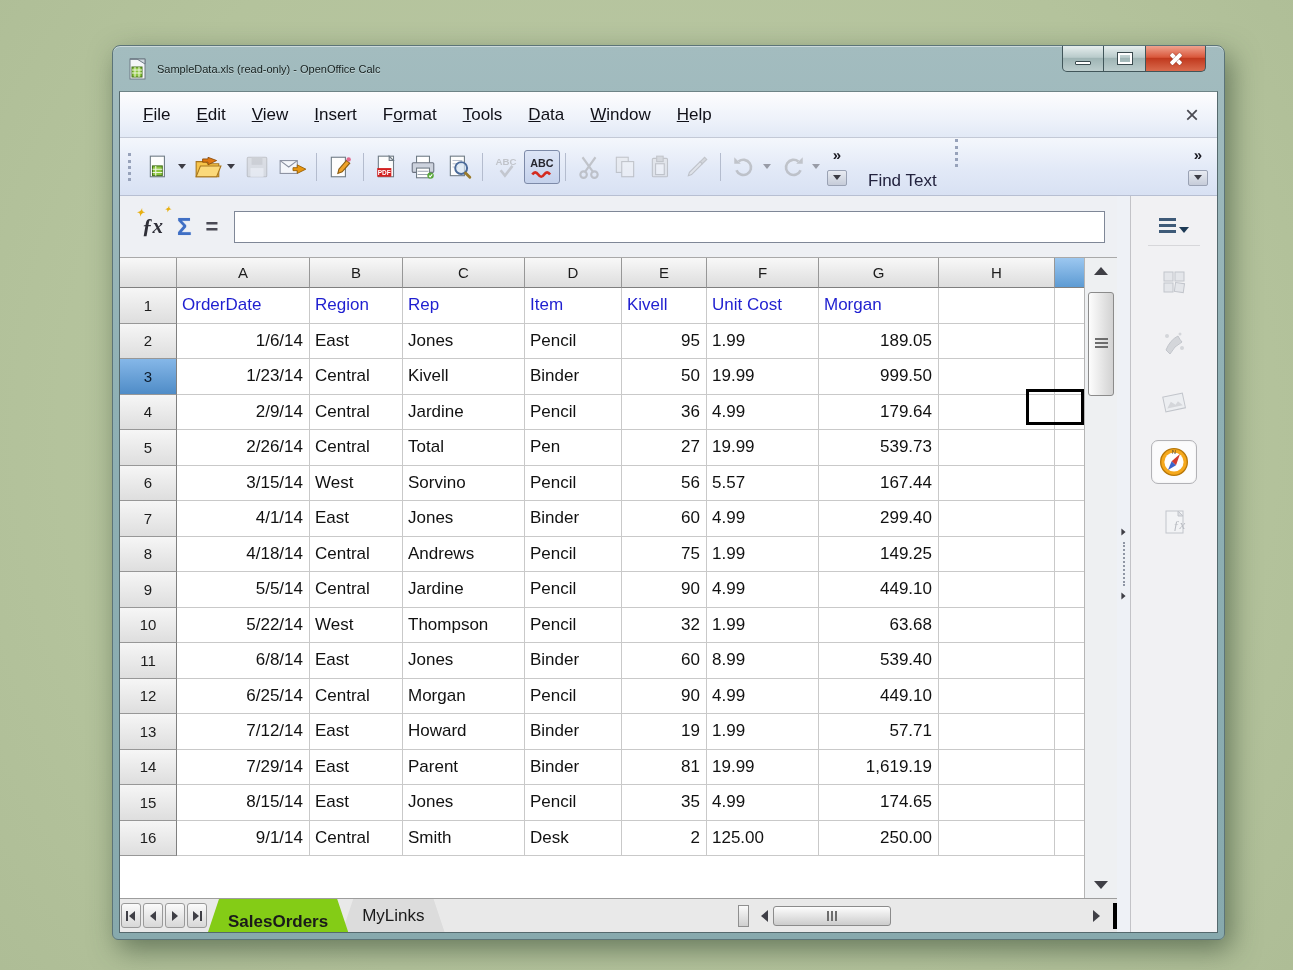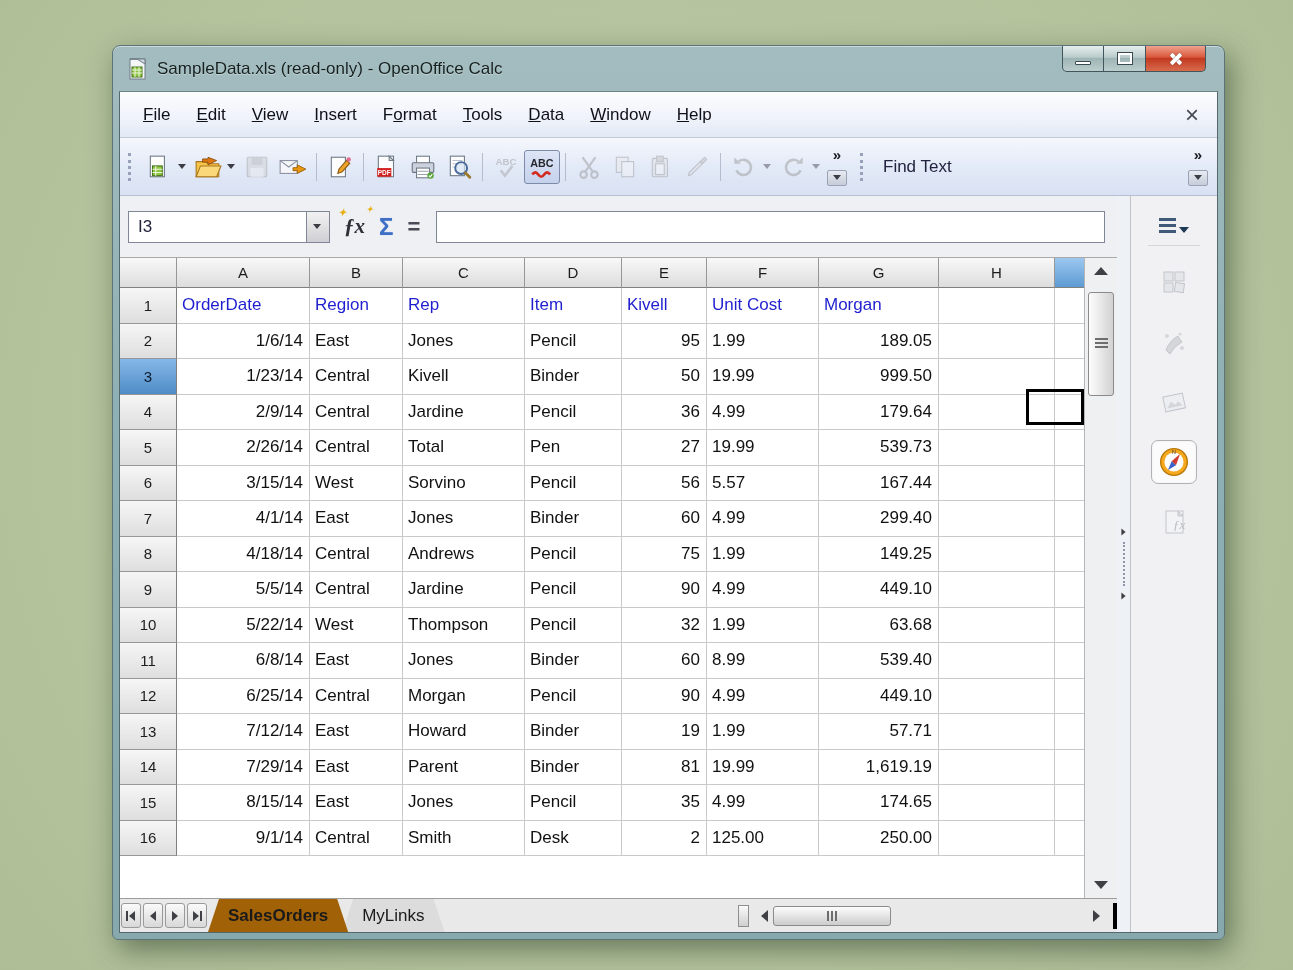--- a/index.html
+++ b/index.html
@@ -10,21 +10,21 @@
 
   
   .window { position:absolute; left:112px; top:45px; width:1113px; height:895px;
     background: linear-gradient(180deg,#a3bcbf 0%, #8fb0b4 40%, #87a9ad 100%);
     border:1px solid #5c7478; border-radius:8px 8px 6px 6px;
     box-shadow: 6px 10px 28px rgba(40,60,40,.55), inset 0 1px 0 rgba(255,255,255,.45);
     display:flex; flex-direction:column; padding:0 6px 6px 6px; }
 
   .titlebar { height:45px; display:flex; align-items:center; padding:0 8px; position:relative; }
   .app-icon { width:22px; height:22px; margin-right:8px; flex:0 0 auto; }
-  .title-text { font-size:17px; color:#15201f; text-shadow:0 1px 0 rgba(255,255,255,.35); white-space:nowrap; }
+  .title-text { font-size:11px; color:#15201f; text-shadow:0 1px 0 rgba(255,255,255,.35); white-space:nowrap; }
   .win-controls { position:absolute; top:0; right:12px; display:flex; }
   .win-btn { height:26px; border:1px solid #41565a; border-top:none; display:flex; align-items:center; justify-content:center; }
   .win-btn.min { width:42px; border-radius:0 0 0 5px; background:linear-gradient(180deg,#e6eeee 0%,#b9cbcb 45%,#9fb5b5 50%,#bccdcd 100%); }
   .win-btn.max { width:42px; border-left:none; background:linear-gradient(180deg,#e6eeee 0%,#b9cbcb 45%,#9fb5b5 50%,#bccdcd 100%); }
   .win-btn.close { width:60px; border-left:none; border-radius:0 0 5px 0; background:linear-gradient(180deg,#efa28e 0%,#d9573b 45%,#c13a1f 50%,#d96a4d 100%); }
   .glyph-min { width:16px; height:4px; background:#fff; border:1px solid #3a4a4e; border-radius:1px; margin-top:8px; }
   .glyph-max { width:14px; height:11px; border:2px solid #fff; outline:1px solid #3a4a4e; background:transparent; }
   .glyph-close { position:relative; width:16px; height:16px; }
   .glyph-close:before, .glyph-close:after { content:""; position:absolute; left:1px; top:6px; width:14px; height:4px; background:#fff; border-radius:1px; box-shadow:0 0 1px #5a1005; }
   .glyph-close:before { transform:rotate(45deg); } .glyph-close:after { transform:rotate(-45deg); }
@@ -48,21 +48,21 @@
   .tsep { width:1px; height:28px; background:#b4bcce; margin:0 5px; }
   .tbtn { width:36px; height:34px; display:flex; align-items:center; justify-content:center; border-radius:3px; position:relative; }
   .tbtn svg { display:block; }
   .tbtn.disabled { opacity:.45; filter:grayscale(1); }
   .tbtn.pressed { border:1px solid #7d8aa8; background:linear-gradient(180deg,#dde5f6,#c5d2ec); }
   .dd { width:0; height:0; border-left:4px solid transparent; border-right:4px solid transparent; border-top:5px solid #3c3c44; margin:0 4px 0 1px; align-self:center; }
   .overflow { width:26px; height:42px; display:flex; flex-direction:column; align-items:center; justify-content:space-between; padding:2px 0; }
   .overflow .chev { font-size:15px; font-weight:bold; color:#1a1a22; line-height:14px; }
   .overflow .obtn { width:20px; height:16px; background:linear-gradient(180deg,#e8ebf2,#c6ccd9); border:1px solid #9aa2b4; border-radius:2px; display:flex; align-items:center; justify-content:center; }
   .overflow .obtn .dd { margin:0; }
-  .findbar { display:flex; align-items:flex-end; margin-left:8px; }
+  .findbar { display:flex; align-items:flex-end; margin-left:8px;flex-direction:column; }
   .find-input { font-size:17px; color:#23233f; padding:4px 10px; min-width:110px; }
   .formulabar { height:62px; width:997px; background:#eef0f4; border-bottom:1px solid #a9a9a9;
     display:flex; align-items:center; padding:0 8px; }
   .namebox { display:flex; height:32px; }
   .namebox-val { width:178px; background:#fff; border:1px solid #7f8797; border-right:none; font-size:17px; color:#23233b; display:flex; align-items:center; padding-left:9px; }
   .namebox-dd { width:24px; background:linear-gradient(180deg,#f2f2f2,#cfcfd4); border:1px solid #7f8797; display:flex; align-items:center; justify-content:center; }
   .fb-icon { margin-left:14px; font-size:21px; display:flex; align-items:center; }
   .fx-glyph { font-style:italic; font-weight:bold; font-family:"Liberation Serif",serif; color:#2f2f38; position:relative; }
   .fx-glyph .sparkle { position:absolute; color:#e8b012; font-size:10px; top:-7px; left:-6px; }
   .fx-glyph .sparkle2 { position:absolute; color:#e8b012; font-size:8px; top:-9px; right:-8px; }
@@ -119,21 +119,21 @@
   .sb-divider { width:52px; height:1px; background:#d7d7da; margin:2px 0 14px 0; }
 
   
   .tabbar { height:34px; background:#e9e9e9; border-top:1px solid #9d9d9d; display:flex; align-items:stretch; }
   .nav-btn { width:20px; margin:4px 1px; background:linear-gradient(180deg,#fafafa,#d8d8d8); border:1px solid #9a9a9a; border-radius:3px;
     display:flex; align-items:center; justify-content:center; }
   .nav-btn svg { display:block; }
   .tabs { display:flex; align-items:stretch; margin-left:6px; }
   .tab { padding:0 20px; display:flex; align-items:center; font-size:17px; color:#1a1a1a;
     clip-path:polygon(0 100%, 11px 0, calc(100% - 11px) 0, 100% 100%); background:#dcdcdc; margin-left:-6px; }
-  .tab.active { background:#a16207; font-weight:bold; z-index:2; }
+  .tab.active { background:#84cc16; font-weight:bold; z-index:2;align-items:flex-end; }
   .tab-filler { flex:1; }
   .splitter { width:11px; height:22px; align-self:center; background:linear-gradient(180deg,#fafafa,#cfcfcf); border:1px solid #8f8f8f; margin:0 6px; }
   .hscroll { width:350px; display:flex; align-items:center; }
   .hs-btn { width:18px; height:22px; display:flex; align-items:center; justify-content:center; }
   .hs-track { flex:1; height:24px; display:flex; align-items:center; }
   .hs-thumb { width:118px; height:20px; background:linear-gradient(180deg,#fdfdfd,#cccccc); border:1px solid #8b8b8b; border-radius:3px;
     display:flex; align-items:center; justify-content:center; gap:2px; }
   .hs-thumb i { display:block; width:2px; height:10px; background:#6d6d6d; }
   .caret { width:4px; height:26px; background:#000; align-self:center; margin-left:8px; }
 
@@ -350,26 +350,20 @@
           <span class="obtn">
               <span class="dd"></span>
             </span>
         </div>
       </div>
 
       <div class="mid">
         <div class="left-stack">
 
           <div class="formulabar">
-            <div class="namebox">
-              <div class="namebox-val">I3</div>
-              <div class="namebox-dd">
-                  <span class="dd"></span>
-                </div>
-            </div>
             <span class="fb-icon fx-glyph">ƒx<i class="sparkle">✦</i><i class="sparkle2">✦</i></span>
             <span class="fb-icon sigma-glyph">Σ</span>
             <span class="fb-icon eq-glyph">=</span>
             <div class="input-line"></div>
           </div>
 
           <div class="main">
             <div class="sheet">
               <div class="col-headers">
                 <div class="colhdr corner"></div>

